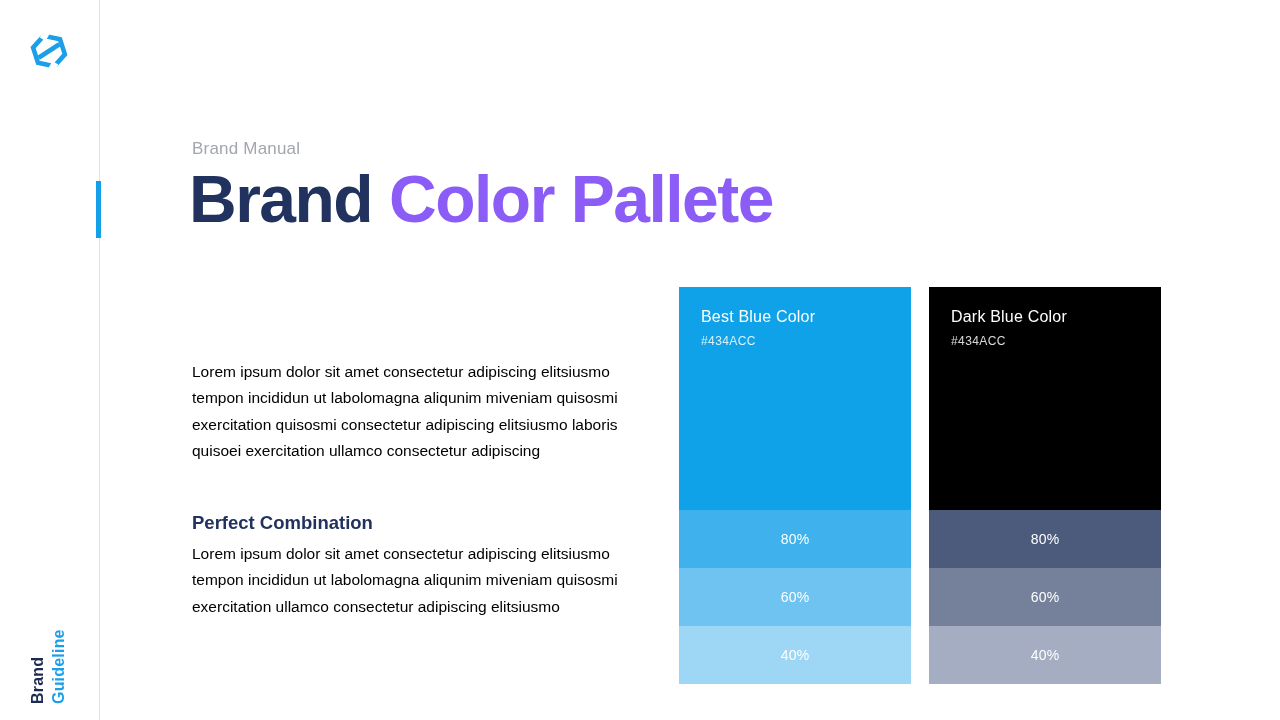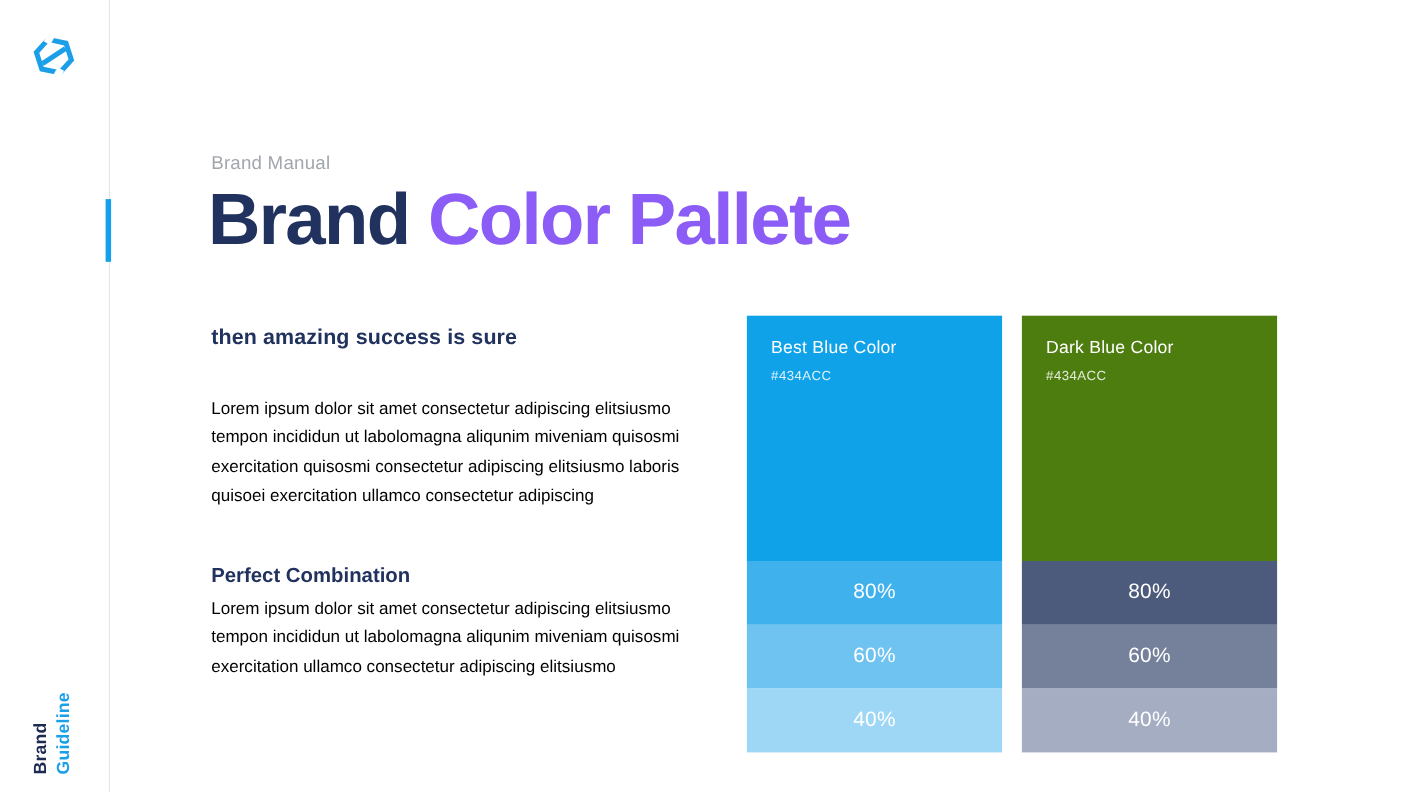--- a/index.html
+++ b/index.html
@@ -24,21 +24,21 @@
   .body-1 { top:359px; }
   .comb-heading { position:absolute; left:192px; top:512px; font-size:18.5px; font-weight:700; color:#21325E; }
   .body-2 { top:541px; }
 
   .cards { position:absolute; left:679px; top:287px; display:flex; gap:18px; }
   .card { width:232px; display:flex; flex-direction:column; }
   .card-main { height:223px; box-sizing:border-box; padding:21px 16px 0 22px; color:#ffffff; }
   .card-title { font-size:16px; letter-spacing:.2px; }
   .card-hex { font-size:12px; margin-top:8px; opacity:.85; letter-spacing:.4px; }
   .tint-row { height:58px; display:flex; align-items:center; justify-content:center;
-              color:#ffffff; font-size:19px; letter-spacing:.2px; }
+              color:#ffffff; font-size:14px; letter-spacing:.2px; }
 
   .footer-vertical { position:absolute; left:27px; top:704px; transform:rotate(-90deg);
                      transform-origin:0 0; font-size:16px; font-weight:700; line-height:21px;
                      white-space:nowrap; letter-spacing:.2px; }
 </style>
 </head>
 <body>
 
 <div class="slide">
 
@@ -55,21 +55,20 @@
 
   <div class="accent-bar" style="background: rgb(20, 160, 233);"></div>
 
   <div class="eyebrow" style="color: rgb(162, 166, 173);">Brand Manual</div>
 
   <div class="title">
     <span style="color: rgb(33, 50, 94);">Brand </span><span style="color: #8b5cf6;">Color Pallete</span>
   </div>
 
   <div class="intro-heading">
-    <div>then amazing success is sure</div>
   </div>
 
   <div class="body-text body-1">
     <div>Lorem ipsum dolor sit amet consectetur adipiscing elitsiusmo</div>
     <div>tempon incididun ut labolomagna aliqunim miveniam quisosmi</div>
     <div>exercitation quisosmi consectetur adipiscing elitsiusmo laboris</div>
     <div>quisoei exercitation ullamco consectetur adipiscing</div>
   </div>
 
   <div class="comb-heading" style="color: rgb(33, 50, 94);">Perfect Combination</div>
@@ -92,21 +91,21 @@
       </div>
       <div class="tint-row" style="background: rgb(111, 195, 240);">
         <span>60%</span>
       </div>
       <div class="tint-row" style="background: rgb(158, 215, 245);">
         <span>40%</span>
       </div>
     </div>
 
     <div class="card">
-      <div class="card-main" style="background: #4d7c0f;">
+      <div class="card-main" style="background: #000000;">
         <div class="card-title">Dark Blue Color</div>
         <div class="card-hex">#434ACC</div>
       </div>
       <div class="tint-row" style="background: rgb(76, 90, 123);">
         <span>80%</span>
       </div>
       <div class="tint-row" style="background: rgb(117, 129, 155);">
         <span>60%</span>
       </div>
       <div class="tint-row" style="background: rgb(164, 173, 193);">

